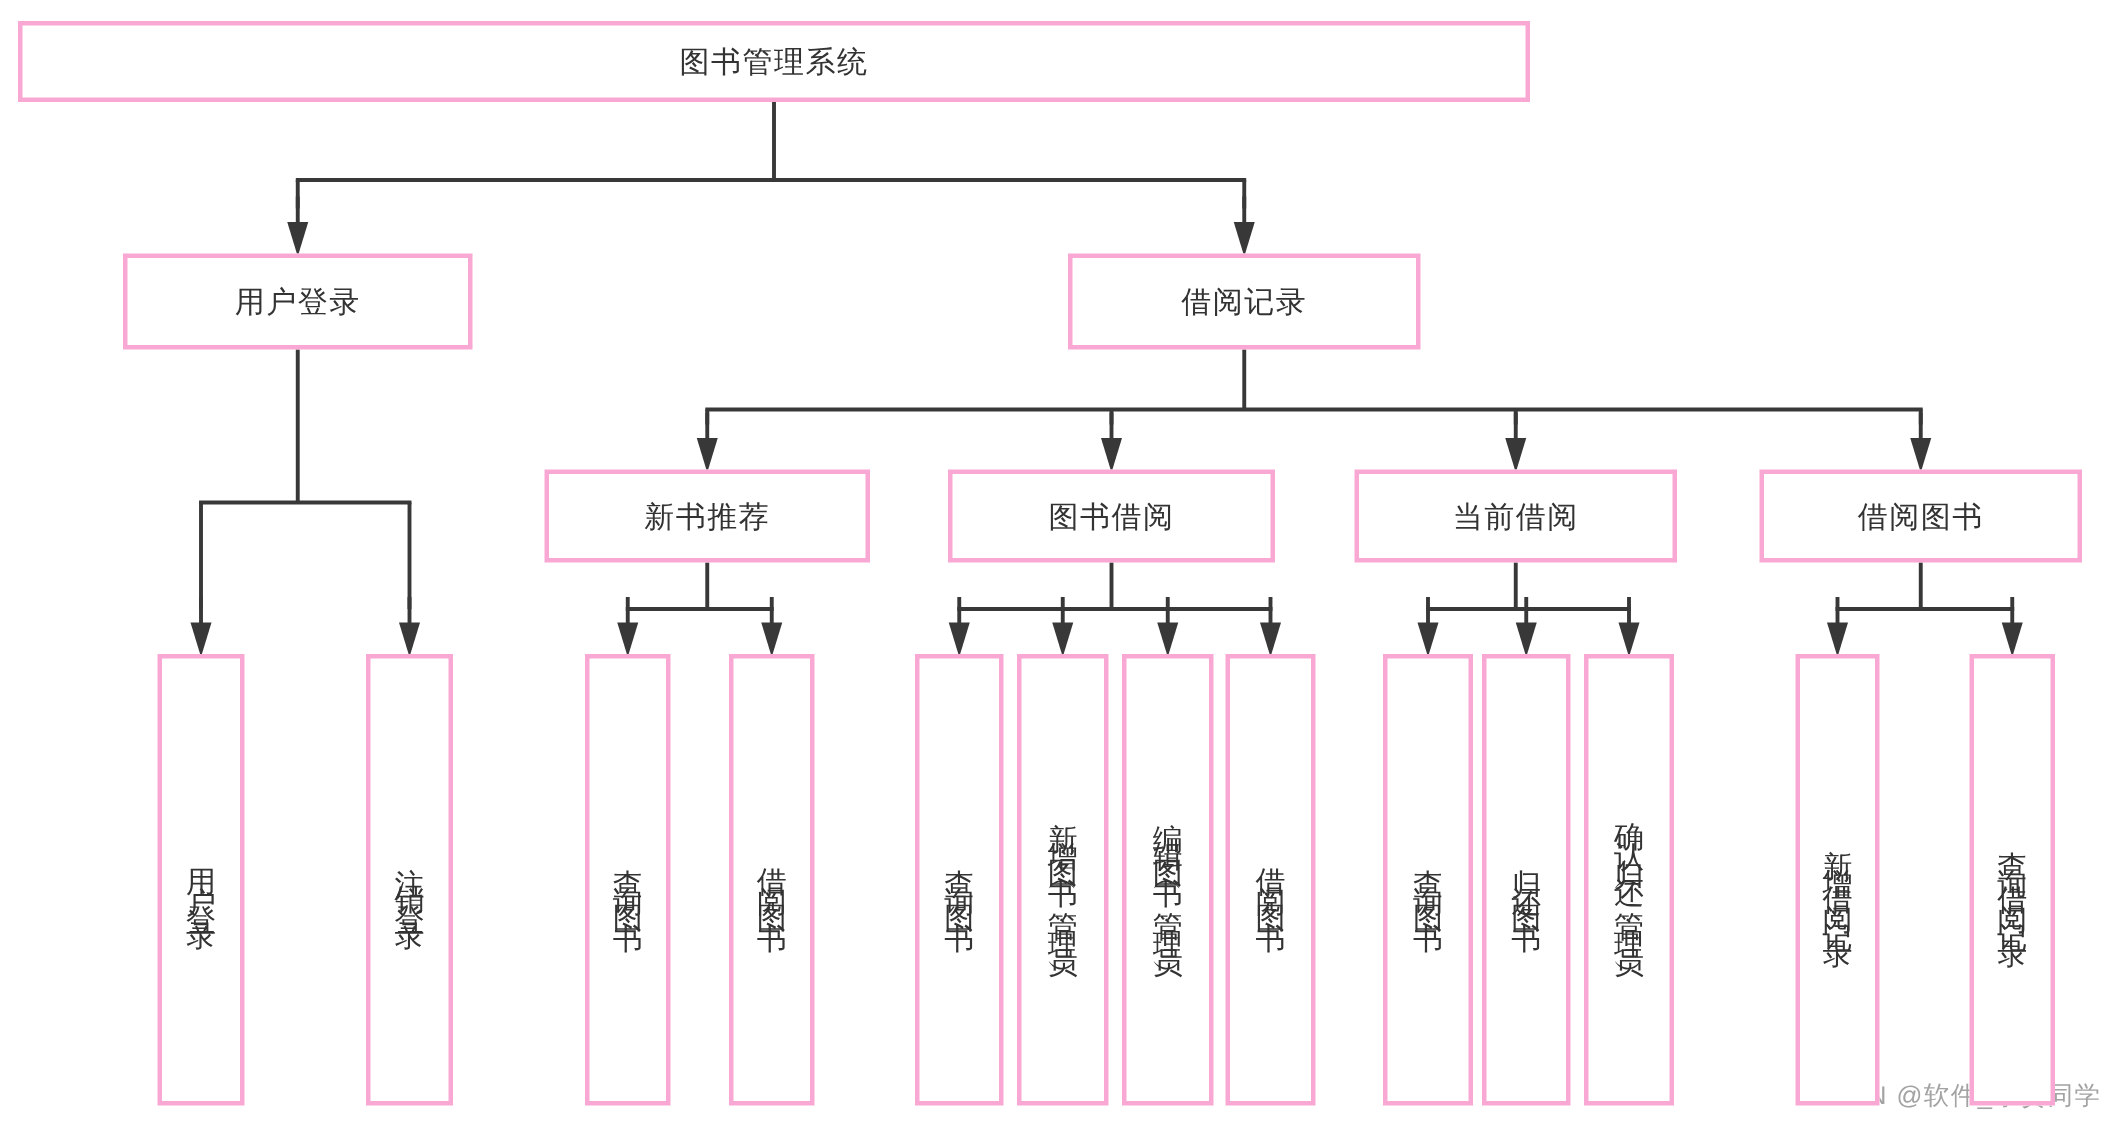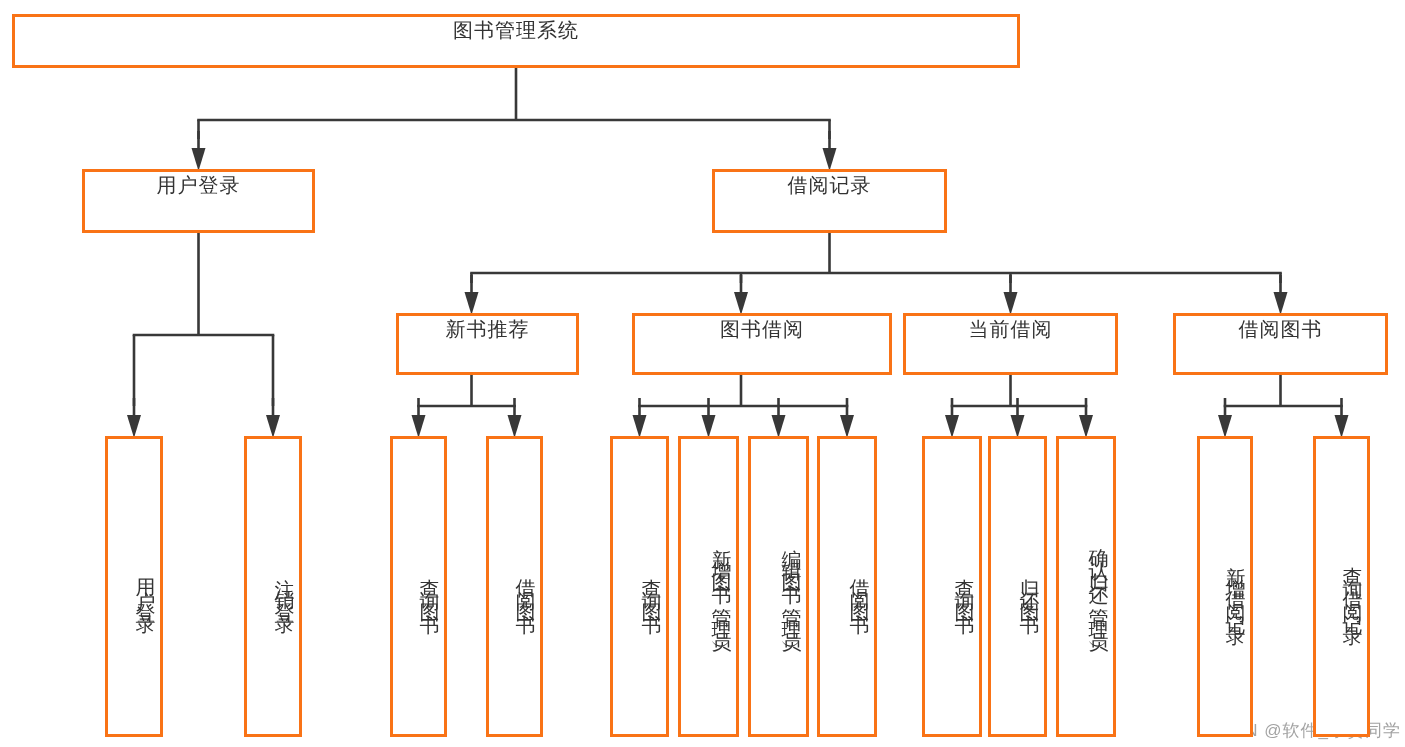--- a/index.html
+++ b/index.html
@@ -8,23 +8,23 @@
     width:1405px;height:747px;
     background:#ffffff;
     font-family:"Liberation Sans","DejaVu Sans",sans-serif;
     overflow:hidden;
   }
   #wires{position:absolute;left:0;top:0;pointer-events:none;}
   .node{
     position:absolute;
     box-sizing:border-box;
     background:#ffffff;
-    border:3px solid #f97316;
+    border:3px solid #f9a8d4;
     display:flex;
-    align-items:flex-start;
+    align-items:center;
     justify-content:center;
     color:#333333;
     text-align:center;
   }
   .node.h{font-size:20px;letter-spacing:1px;}
   .node.v{
     writing-mode:vertical-rl;
     text-orientation:mixed;
     font-size:20px;
     letter-spacing:12px;
@@ -122,24 +122,24 @@
   <div id="watermark">CSDN @软件_小贺同学</div>
 <div class="node h" style="left: 12px; top: 14px; width: 1008px; height: 54px;">
       <span class="lbl">图书管理系统</span>
     </div>
     <div class="node h" style="left: 82px; top: 169px; width: 233px; height: 64px;">
       <span class="lbl">用户登录</span>
     </div>
     <div class="node h" style="left: 712px; top: 169px; width: 235px; height: 64px;">
       <span class="lbl">借阅记录</span>
     </div>
-    <div class="node h" style="left: 363px; top: 313px; width: 183px; height: 62px; margin-left: 33px;">
+    <div class="node h" style="left: 363px; top: 313px; width: 217px; height: 62px;">
       <span class="lbl">新书推荐</span>
     </div>
-    <div class="node h" style="left: 632px; top: 313px; width: 260px; height: 62px;">
+    <div class="node h" style="left: 632px; top: 313px; width: 218px; height: 62px;">
       <span class="lbl">图书借阅</span>
     </div>
     <div class="node h" style="left: 903px; top: 313px; width: 215px; height: 62px;">
       <span class="lbl">当前借阅</span>
     </div>
     <div class="node h" style="left: 1173px; top: 313px; width: 215px; height: 62px;">
       <span class="lbl">借阅图书</span>
     </div>
     <div class="node v" style="left: 105px; top: 436px; width: 58px; height: 301px;">
       <span class="lbl">用户登录</span>

